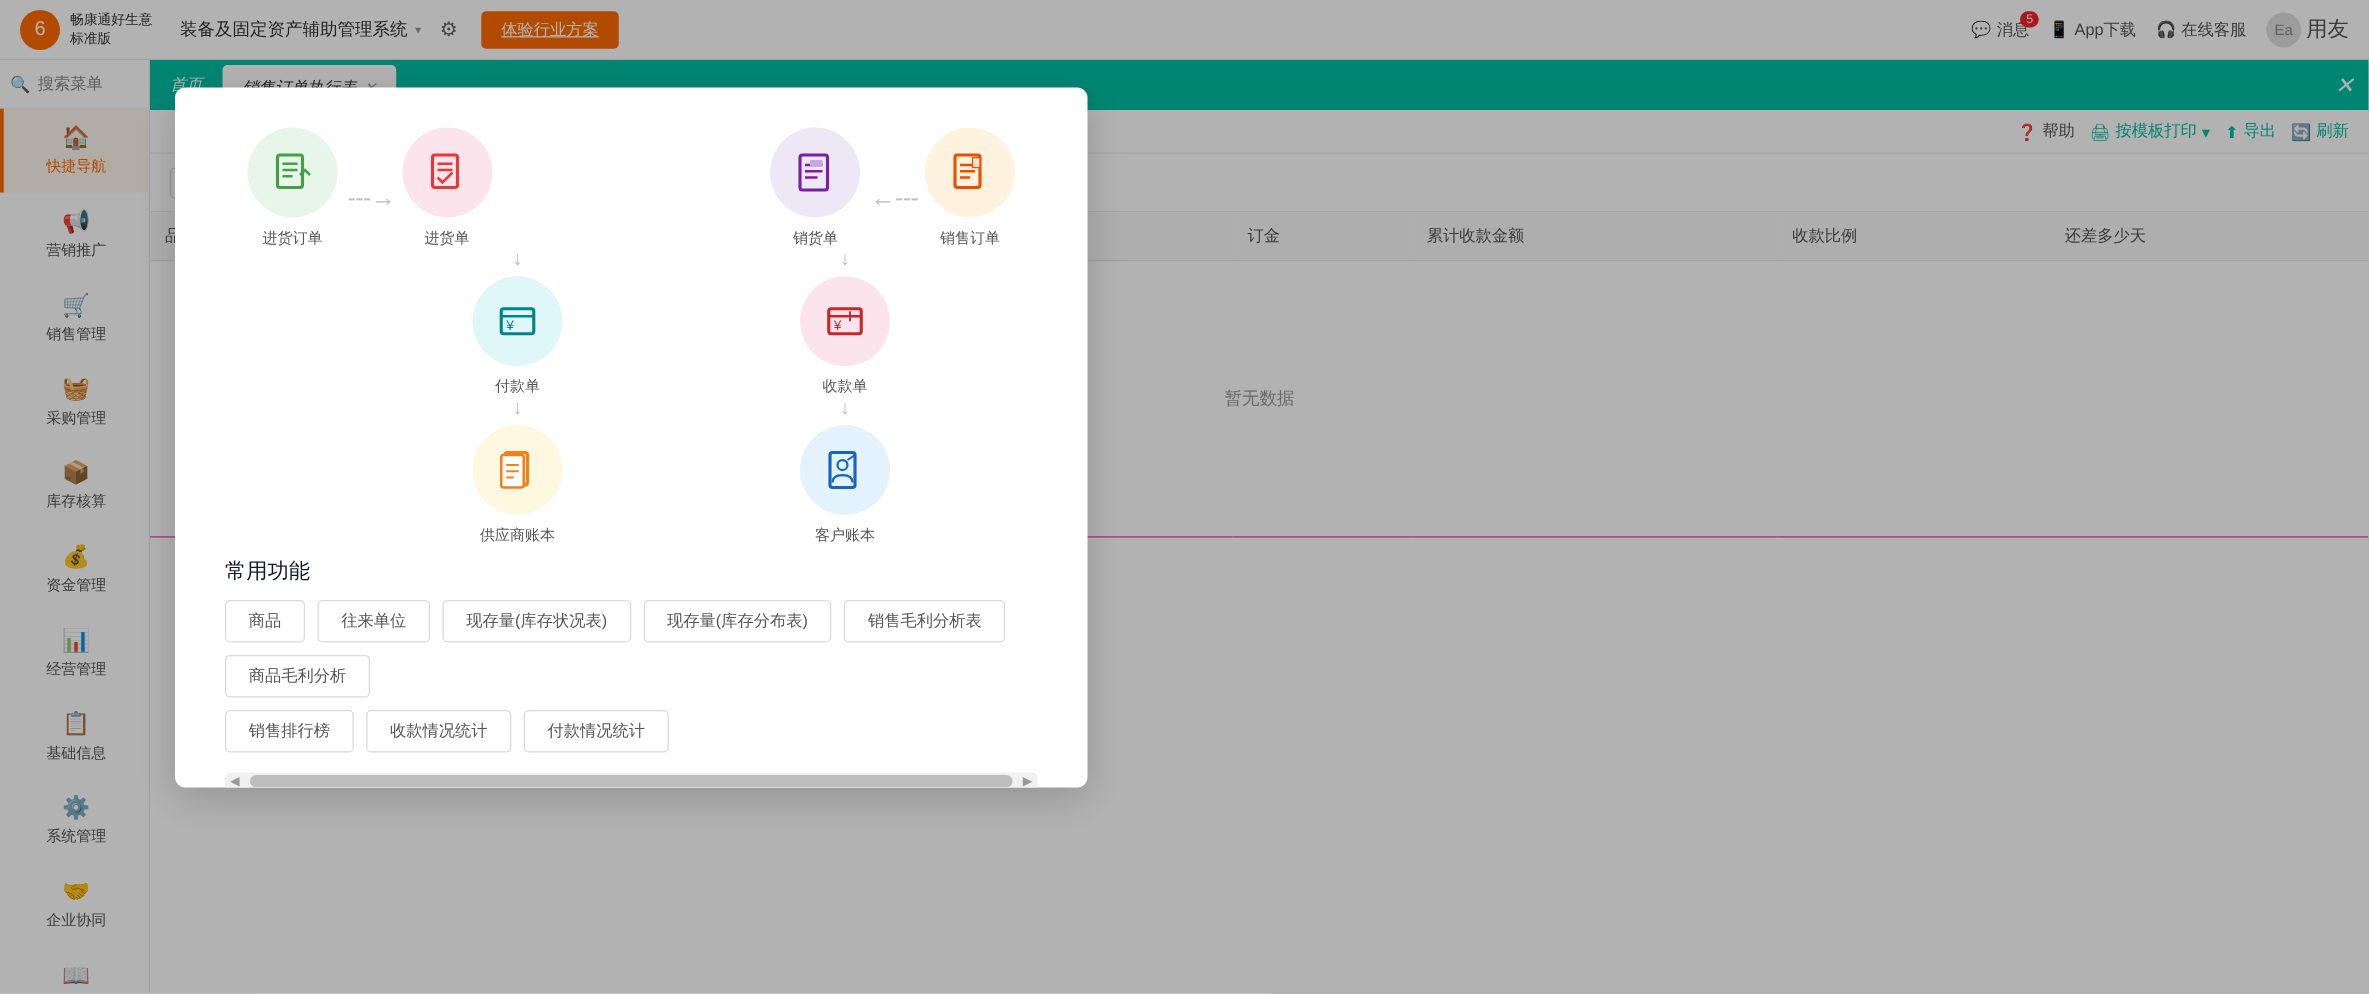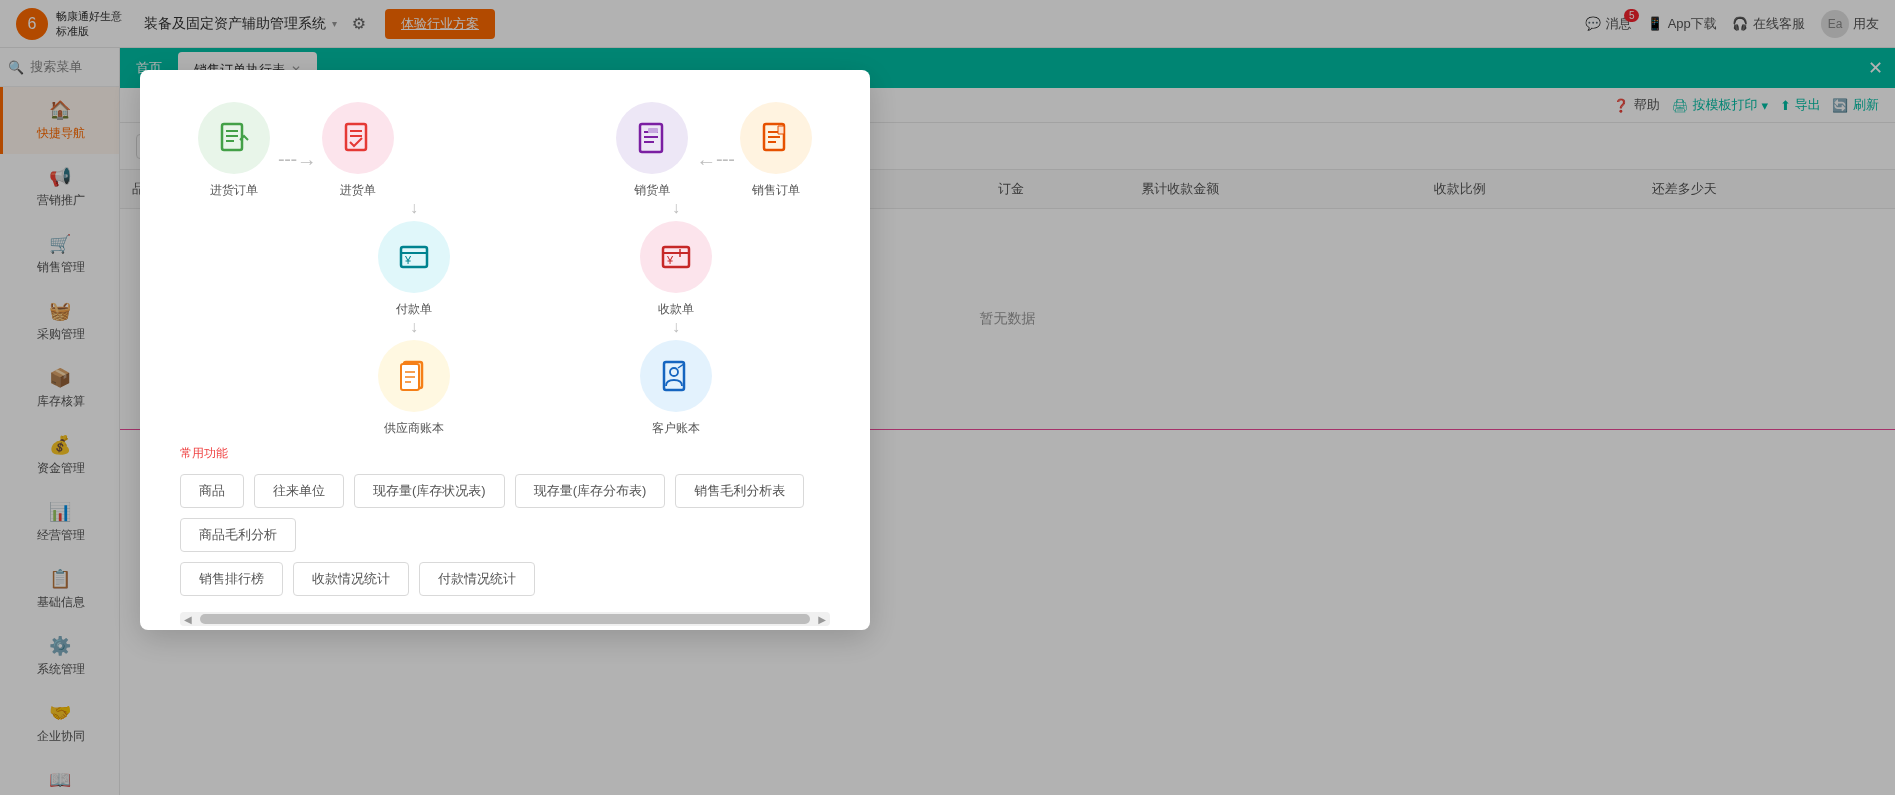--- a/index.html
+++ b/index.html
@@ -26,21 +26,21 @@
     .badge { background: #f5222d; color: white; border-radius: 10px; font-size: 10px; padding: 1px 5px; position: absolute; top: -6px; right: -8px; }
     .avatar { width: 28px; height: 28px; background: #e0e0e0; border-radius: 50%; display: flex; align-items: center; justify-content: center; font-size: 12px; color: #888; }
 
     
     .sidebar-search { padding: 10px 8px; border-bottom: 1px solid #f0f0f0; display: flex; align-items: center; gap: 6px; color: #888; font-size: 13px; cursor: pointer; }
     .sidebar-item { padding: 12px 8px; display: flex; flex-direction: column; align-items: center; gap: 4px; cursor: pointer; color: #555; font-size: 12px; border-left: 3px solid transparent; transition: all 0.2s; }
     .sidebar-item.active { background: #fff7f0; color: #ff6b00; border-left-color: #ff6b00; }
     .sidebar-icon { font-size: 18px; }
 
     
-    .tab-bar { height: 40px; background: #00bfa5; display: flex; align-items: center; padding: 0 0 0 0; flex-shrink: 0; }
+    .tab-bar { height: 40px; background: #00bfa5; display: flex; align-items: center; padding: 0 0 0 0; flex-shrink: 0; font-style: italic; }
     .tab-item { height: 40px; display: flex; align-items: center; padding: 0 16px; font-size: 13px; cursor: pointer; color: rgba(255,255,255,0.8); gap: 6px; }
     .tab-item.home { background: transparent; color: white; }
     .tab-item.active { background: white; color: #333; border-radius: 4px 4px 0 0; margin-top: 4px; height: 36px; }
     .tab-close { color: #999; font-size: 12px; cursor: pointer; }
     .tab-bar-right { margin-left: auto; margin-right: 12px; }
     .close-btn { color: white; font-size: 18px; cursor: pointer; }
 
     
     .toolbar-area { background: white; padding: 8px 16px; display: flex; align-items: center; justify-content: flex-end; gap: 12px; border-bottom: 1px solid #e8e8e8; }
     .toolbar-btn { display: flex; align-items: center; gap: 4px; color: #555; font-size: 13px; cursor: pointer; }
@@ -72,31 +72,31 @@
     .flow-circle.purple { background: #ede7f6; color: #7b1fa2; }
     .flow-circle.orange { background: #fff3e0; color: #e65100; }
     .flow-circle.teal { background: #e0f7fa; color: #00838f; }
     .flow-circle.red { background: #fce4ec; color: #c62828; }
     .flow-circle.orange2 { background: #fff8e1; color: #f57f17; }
     .flow-circle.blue { background: #e3f2fd; color: #1565c0; }
     .flow-label { font-size: 12px; color: #555; text-align: center; }
 
     
     .common-section { margin-top: 8px; }
-    .common-title { font-size: 12px; color: #ef4444; margin-bottom: 12px; }
+    .common-title { font-size: 17px; color: #0f172a; margin-bottom: 12px; }
     .common-btns { display: flex; flex-wrap: wrap; gap: 10px; }
     .common-btn { border: 1px solid #d9d9d9; border-radius: 4px; padding: 7px 18px; font-size: 13px; color: #555; background: white; cursor: pointer; white-space: nowrap; }
 
     
     .dialog-scroll { height: 14px; background: #f0f0f0; margin: 8px 0; border-radius: 4px; display: flex; align-items: center; }
     .dialog-scroll-thumb { height: 10px; background: #bdbdbd; border-radius: 5px; margin: 2px 4px; flex: 1; }
     .dialog-scroll-arrow { color: #999; font-size: 10px; padding: 0 4px; cursor: pointer; }
 
     
-    .user-label { font-size: 13px; color: #555; }
+    .user-label { font-size: 17px; color: #555; }
   </style>
 </head>
 <body>
 
 <div class="app-container">
 
   <div class="top-bar">
     <div class="logo-area">
       <div class="logo-icon">
         <span>6</span>

